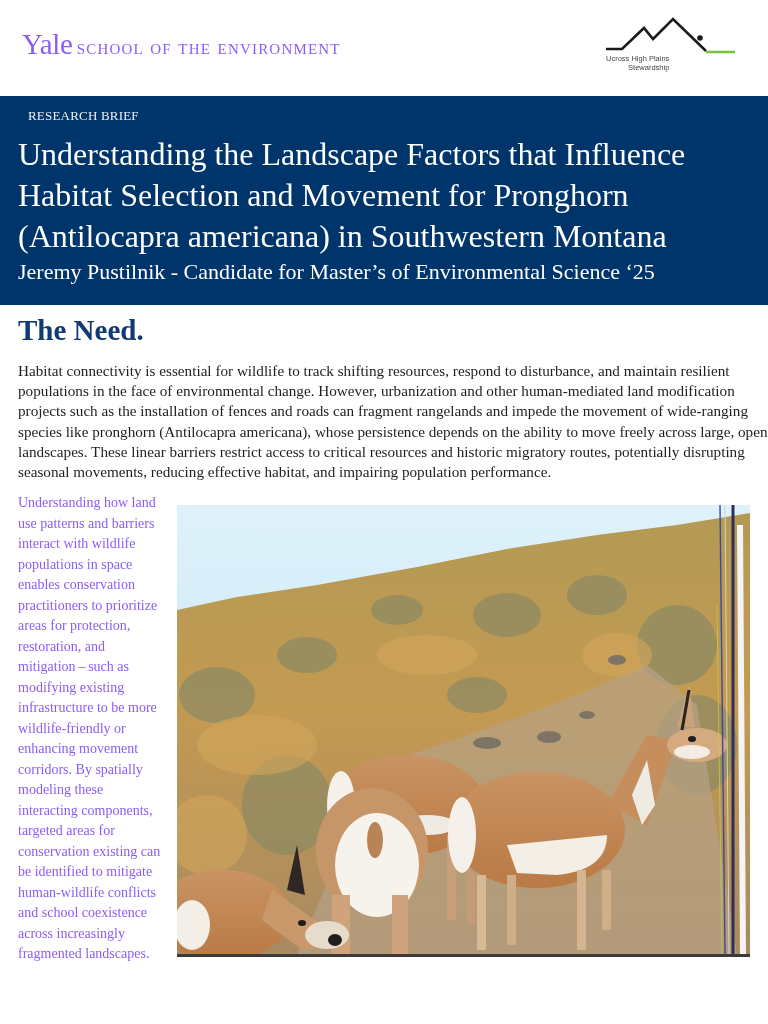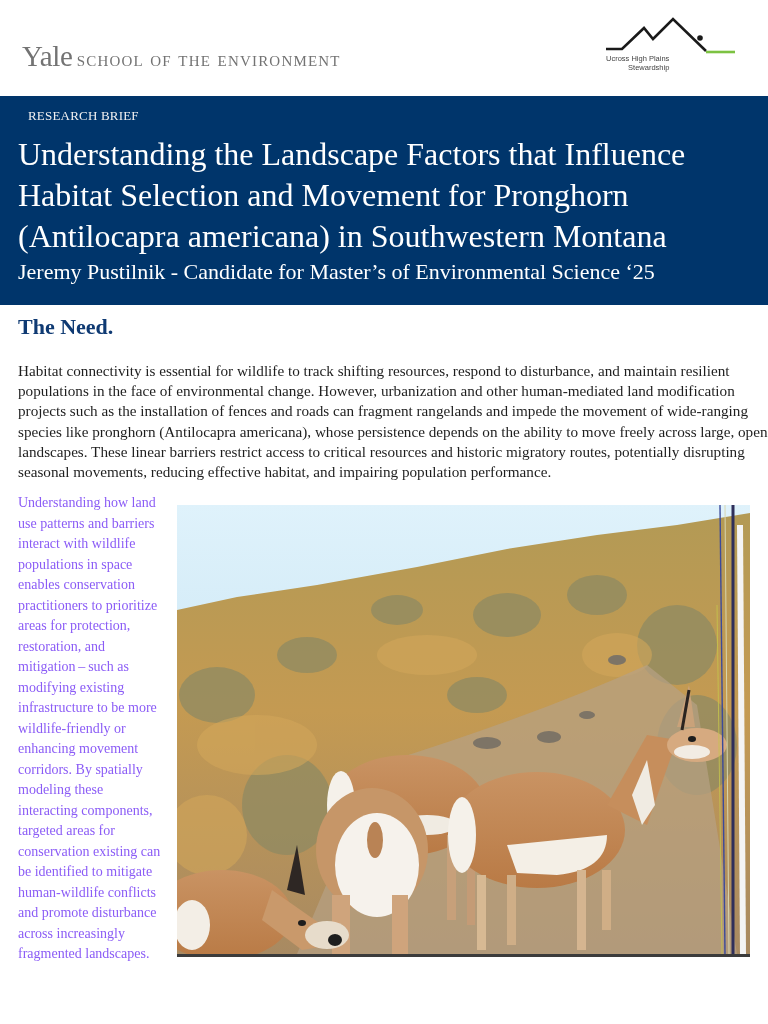--- a/index.html
+++ b/index.html
@@ -1,38 +1,38 @@
 <!DOCTYPE html>
 <html><head>
   <meta charset="utf-8">
   <style>
     * { box-sizing: border-box; margin: 0; padding: 0; }
     html, body { width: 768px; height: 1024px; background: #ffffff; overflow: hidden; }
     body { position: relative; font-family: "Liberation Serif", "DejaVu Serif", serif; color: #1a1a1a; }
 
     
     .header { position: absolute; left: 0; top: 0; width: 768px; height: 95px; background: #fff; }
-    .yale-logo { position: absolute; left: 22px; top: 40px; color: #737373; white-space: nowrap; }
+    .yale-logo { position: absolute; left: 22px; top: 28px; color: #8b5cf6; white-space: nowrap; }
     .yale-logo .yale-word { font-size: 29px; letter-spacing: -0.3px; font-weight: 400; }
     .yale-logo .school-word { font-size: 21px; letter-spacing: 1.2px; font-variant: small-caps; margin-left: 4px; }
 
     .ucross-logo { position: absolute; left: 602px; top: 14px; width: 140px; height: 64px; }
     .ucross-logo svg { position: absolute; left: 0; top: 0; }
     .ucross-text { position: absolute; left: 4px; top: 40px; font-family: "Liberation Sans", sans-serif; font-size: 7.5px; color: #444; line-height: 9px; text-align: right; }
     .ucross-text .line2 { display: block; padding-left: 22px; }
 
     
     .banner { position: absolute; left: 0; top: 96px; width: 768px; height: 209px; background: #00356b; color: #ffffff; }
     .banner .kicker { position: absolute; left: 28px; top: 12px; font-size: 13px; letter-spacing: 0.2px; color: #f1f1f1; }
     .banner .title { position: absolute; left: 18px; top: 38px; font-size: 32px; line-height: 41px; color: #ffffff; width: 740px; }
     .banner .title span { display: block; white-space: nowrap; }
     .banner .byline { position: absolute; left: 18px; top: 163px; font-size: 22px; color: #ffffff; white-space: nowrap; }
 
     
-    .section-heading { position: absolute; left: 18px; top: 314px; font-size: 22px; color: #0f3a73; }
+    .section-heading { position: absolute; left: 18px; top: 314px; font-size: 29px; color: #0f3a73; }
 
     .intro { position: absolute; left: 18px; top: 361px; width: 735px; font-size: 15.2px; line-height: 20.2px; color: #1e1e1e; }
     .intro span { display: block; white-space: nowrap; }
 
     .side-text { position: absolute; left: 18px; top: 493px; width: 158px; font-size: 14px; line-height: 20.5px; color: #8b5cf6; }
     .side-text span { display: block; white-space: nowrap; }
 
     
     .photo { position: absolute; left: 177px; top: 505px; width: 573px; height: 452px; overflow: hidden; border-bottom: 3px solid #3b3b3b; }
     .photo svg { display: block; }
@@ -93,21 +93,21 @@
   <span>infrastructure to be more</span>
   <span>wildlife-friendly or</span>
   <span>enhancing movement</span>
   <span>corridors. By spatially</span>
   <span>modeling these</span>
   <span>interacting components,</span>
   <span>targeted areas for</span>
   <span>conservation existing can</span>
   <span>be identified to mitigate</span>
   <span>human-wildlife conflicts</span>
-  <span>and promote disturbance</span>
+  <span>and school coexistence</span>
   <span>across increasingly</span>
   <span>fragmented landscapes.</span>
 </p>
 
 <div class="photo" title="Trail-camera photo of four pronghorn on a sagebrush hillside beside a wire fence">
   <svg width="573" height="449" viewBox="0 0 573 449">
     <defs>
       <linearGradient id="sky" x1="0" y1="0" x2="0" y2="1">
         <stop offset="0" stop-color="#dff2fb"></stop>
         <stop offset="1" stop-color="#b9dcef"></stop>

